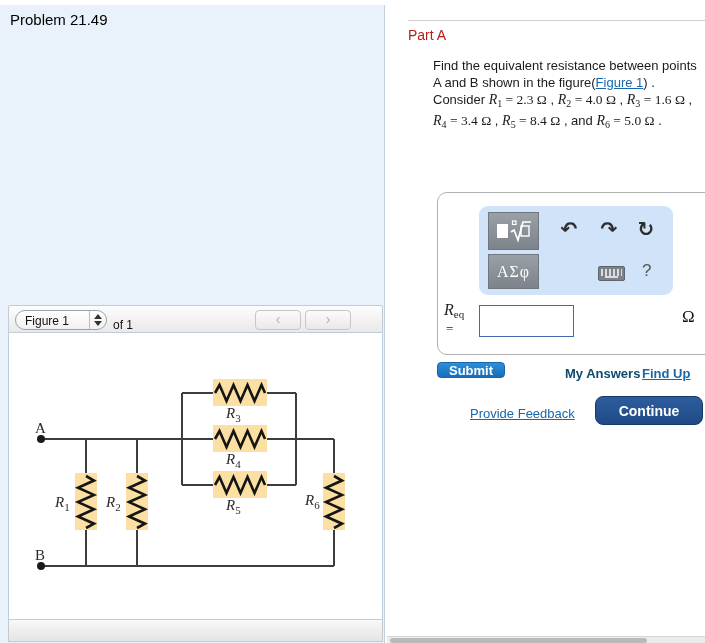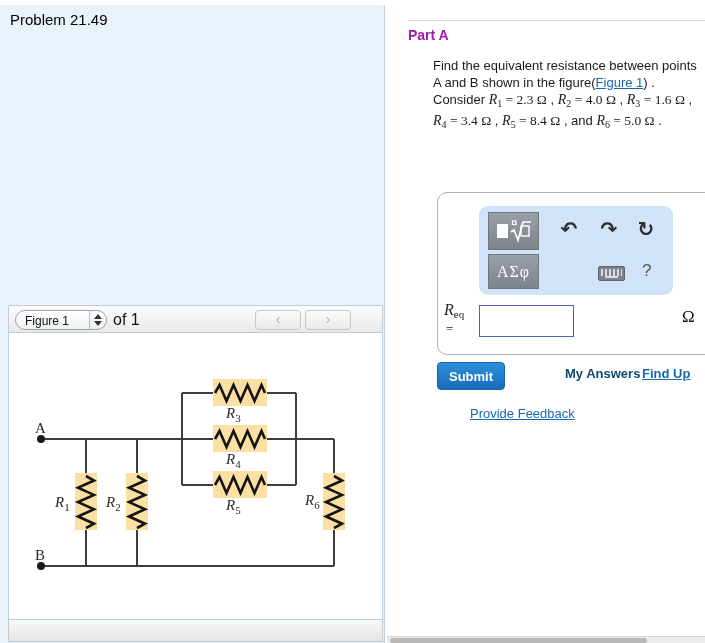--- a/index.html
+++ b/index.html
@@ -30,21 +30,21 @@
     font-size:12px; color:#111; cursor:default;
   }
   .figure-select .sel-label { position:absolute; left:9px; top:3px; }
   .figure-select .stepper {
     position:absolute; right:0; top:0; width:17px; height:18px;
     border-left:1px solid #b6bcc4; display:flex; flex-direction:column;
     align-items:center; justify-content:center; gap:2px;
   }
   .tri-up { width:0; height:0; border-left:4px solid transparent; border-right:4px solid transparent; border-bottom:5px solid #333; }
   .tri-down { width:0; height:0; border-left:4px solid transparent; border-right:4px solid transparent; border-top:5px solid #333; }
-  .figure-count { position:absolute; left:104px; top:5px; font-size:16px; color:#111; }
+  .figure-count { position:absolute; left:104px; top:12px; font-size:12px; color:#111; }
   .nav-btn {
     position:absolute; top:4px; width:46px; height:20px;
     background:linear-gradient(#fbfbfb,#e9e9e9);
     border:1px solid #c6c6c6; border-radius:4px;
     color:#b0b0b0; font-size:14px; line-height:17px; text-align:center;
   }
   .nav-prev { left:246px; }
   .nav-next { left:296px; }
   .figure-content {
     height:287px; background:#fff;
@@ -54,21 +54,21 @@
     height:22px; background:linear-gradient(#f9f9f9,#e4e4e4);
     border:1px solid #c9c9c9; border-top:none;
   }
   .rlabel { font-family:"Liberation Serif", serif; font-size:15px; fill:#2b2b2b; }
   .rlabel .base { font-style:italic; }
   .rlabel .sub { font-size:11px; }
   .nlabel { font-family:"Liberation Serif", serif; font-size:15px; fill:#2b2b2b; }
   
   .right-panel { position:absolute; left:385px; top:0; width:320px; height:643px; background:#fff; }
   .part-rule { position:absolute; left:23px; right:0; top:20px; height:1px; background:#cfcfcf; }
-  .part-heading { position:absolute; left:23px; top:27px; font-size:14px; font-weight:bold; color:#a21caf; }
+  .part-heading { position:absolute; left:23px; top:27px; font-size:14px; font-weight:normal; color:#b91c1c; }
   .problem-text { position:absolute; left:48px; top:57px; width:266px; font-size:13px; line-height:17px; color:#1b1b1b; }
   .problem-text a { color:#1667ad; text-decoration:underline; }
   .mvar { font-family:"Liberation Serif", serif; font-style:italic; font-size:14px; }
   .msub { font-family:"Liberation Serif", serif; font-style:normal; font-size:10px; vertical-align:-3px; }
   .mval { font-family:"Liberation Serif", serif; font-size:13.5px; }
   .express-text { position:absolute; left:48px; top:150px; width:240px; font-size:13px; line-height:17px; font-weight:bold; color:#1b1b1b; }
   
   .answer-box {
     position:absolute; left:52px; top:192px; width:300px; height:163px;
     background:#fff; border:1px solid #b0b0b0; border-radius:10px;
@@ -109,21 +109,21 @@
   .req-label .eqsub { font-size:11px; font-style:normal; vertical-align:-3px; }
   .req-equals { position:absolute; left:8px; top:128px; font-family:"Liberation Serif", serif; font-size:13px; color:#222; }
   .answer-input {
     position:absolute; left:41px; top:112px; width:95px; height:32px;
     border:1px solid #4468b2; border-radius:0; background:#fff;
     font-size:14px; padding:2px 4px; outline:none;
   }
   .unit-omega { position:absolute; left:244px; top:114px; font-family:"Liberation Serif", serif; font-size:17px; color:#111; }
   
   .submit-btn {
-    position:absolute; left:52px; top:362px; width:68px; height:28px;
+    position:absolute; left:52px; top:362px; width:68px; height:16px;
     background:linear-gradient(#2b8fd9,#1a6cba);
     border:1px solid #1864ae; border-radius:4px;
     color:#fff; font-weight:bold; font-size:13px; cursor:pointer;
   }
   .my-answers { position:absolute; left:180px; top:366px; font-size:13px; font-weight:bold; color:#0c4a6e; }
   .give-up { position:absolute; left:257px; top:366px; font-size:13px; font-weight:bold; color:#1667ad; text-decoration:underline; }
   .provide-feedback { position:absolute; left:85px; top:406px; font-size:13px; color:#1667ad; text-decoration:underline; }
   .continue-btn {
     position:absolute; left:210px; top:396px; width:108px; height:29px;
     background:linear-gradient(#2e5d9e,#1f4a86);
@@ -234,17 +234,18 @@
     <div class="req-label"><span>R</span><span class="eqsub">eq</span></div>
     <div class="req-equals">=</div>
     <input class="answer-input" type="text" value="" style="">
     <div class="unit-omega">Ω</div>
   </div>
 
   <button class="submit-btn">Submit</button>
   <span class="my-answers">My Answers</span>
   <a href="#" class="give-up">Find Up</a>
   <a href="#" class="provide-feedback">Provide Feedback</a>
+  <button class="continue-btn">Continue</button>
 
   <div class="hscroll-track">
     <div class="hscroll-thumb"></div>
   </div>
 </div>
 
 </body></html>

